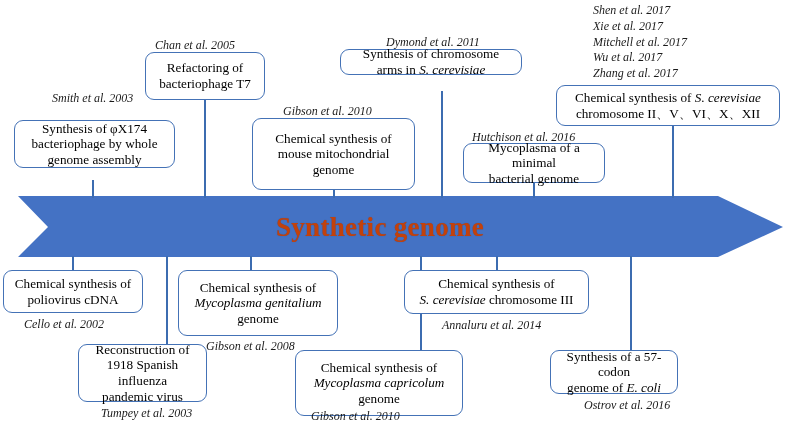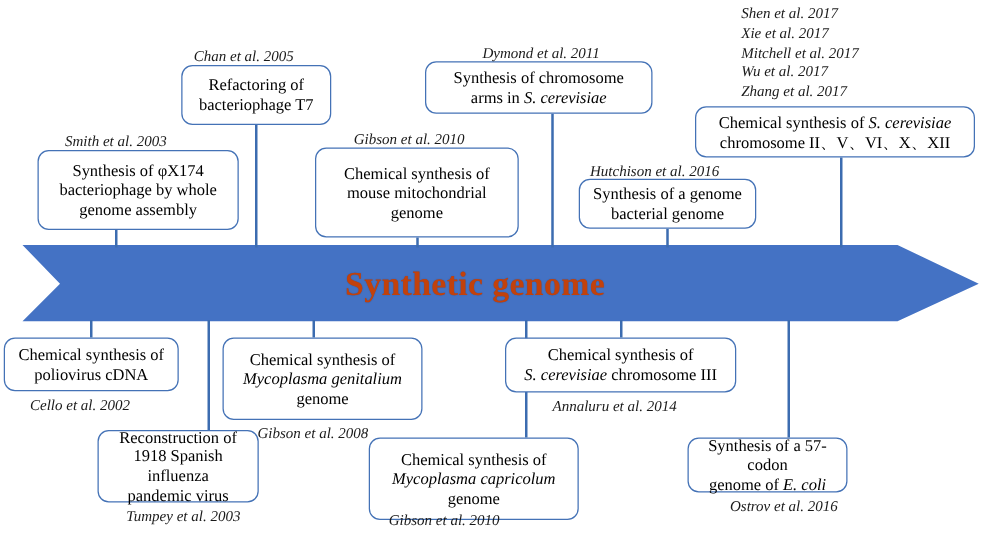--- a/index.html
+++ b/index.html
@@ -100,35 +100,35 @@
   <div class="conn v" style="left:496px; top:256px; height:14px;"></div>
   <div class="conn v" style="left:630px; top:256px; height:94px;"></div>
 
   <div class="banner">
     <svg width="785" height="62" viewBox="0 0 785 62">
       <polygon points="18,0 718,0 718,0 783,31 718,61 718,61 18,61 48,31" fill="#4472c4"></polygon>
     </svg>
     <div class="banner-title">Synthetic genome</div>
   </div>
 
-  <div class="cite" style="left:52px; top:106px;">Smith et al. 2003</div>
+  <div class="cite" style="left:52px; top:91px;">Smith et al. 2003</div>
   <div class="cite" style="left:155px; top:38px;">Chan et al. 2005</div>
   <div class="cite" style="left:283px; top:104px;">Gibson et al. 2010</div>
   <div class="cite" style="left:386px; top:35px;">Dymond et al. 2011</div>
   <div class="cite" style="left:472px; top:130px;">Hutchison et al. 2016</div>
 
   <div class="cite block left" style="left:593px; top:3px;">
     <div>Shen et al. 2017</div>
     <div>Xie et al. 2017</div>
     <div>Mitchell et al. 2017</div>
     <div>Wu et al. 2017</div>
     <div>Zhang et al. 2017</div>
   </div>
 
-  <div class="evt-box" style="left:30px; top:120px; width:161px; height:64px;">
+  <div class="evt-box" style="left:14px; top:120px; width:161px; height:48px;">
     <span class="txt">
       <span>Synthesis of φX174</span><br>
       <span>bacteriophage by whole</span><br>
       <span>genome assembly</span>
     </span>
   </div>
 
   <div class="evt-box" style="left:145px; top:52px; width:120px; height:48px;">
     <span class="txt">
       <span>Refactoring of</span><br>
@@ -137,30 +137,30 @@
   </div>
 
   <div class="evt-box" style="left:252px; top:118px; width:163px; height:72px;">
     <span class="txt">
       <span>Chemical synthesis of</span><br>
       <span>mouse mitochondrial</span><br>
       <span>genome</span>
     </span>
   </div>
 
-  <div class="evt-box" style="left:340px; top:49px; width:182px; height:42px;">
+  <div class="evt-box" style="left:340px; top:49px; width:182px; height:26px;">
     <span class="txt">
       <span>Synthesis of chromosome</span><br>
       <span>arms in </span><i>S. cerevisiae</i>
     </span>
   </div>
 
   <div class="evt-box" style="left:463px; top:143px; width:142px; height:40px;">
     <span class="txt">
-      <span>Synthesis of a genome</span><br>
+      <span>Mycoplasma of a minimal</span><br>
       <span>bacterial genome</span>
     </span>
   </div>
 
   <div class="evt-box" style="left:556px; top:85px; width:224px; height:41px;">
     <span class="txt">
       <span>Chemical synthesis of </span><i>S. cerevisiae</i><br>
       <span>chromosome II、V、VI、X、XII</span>
     </span>
   </div>

